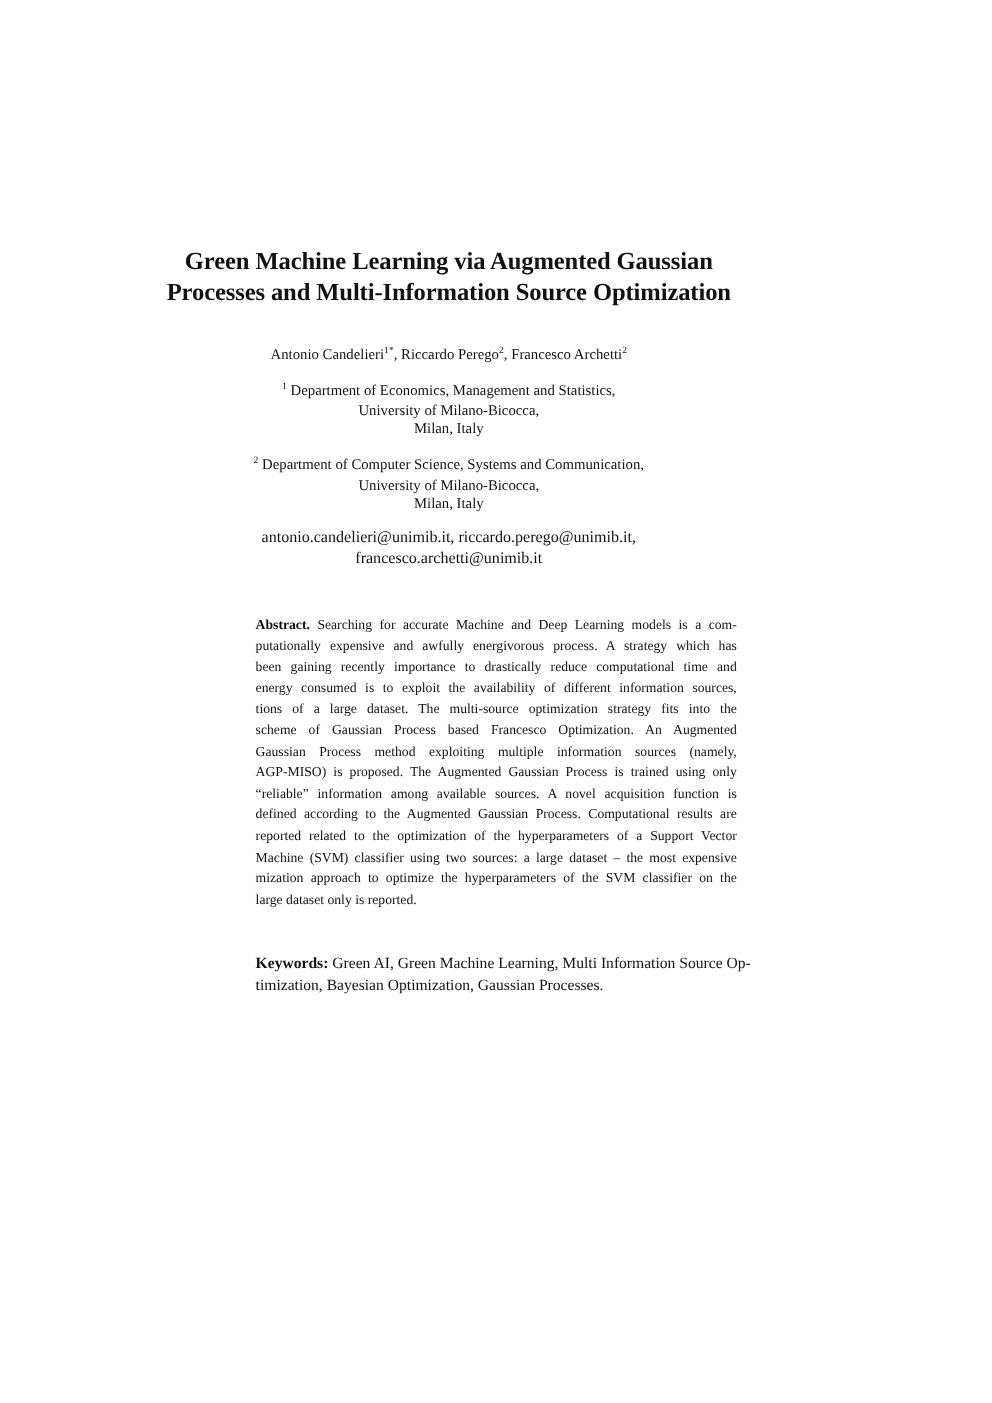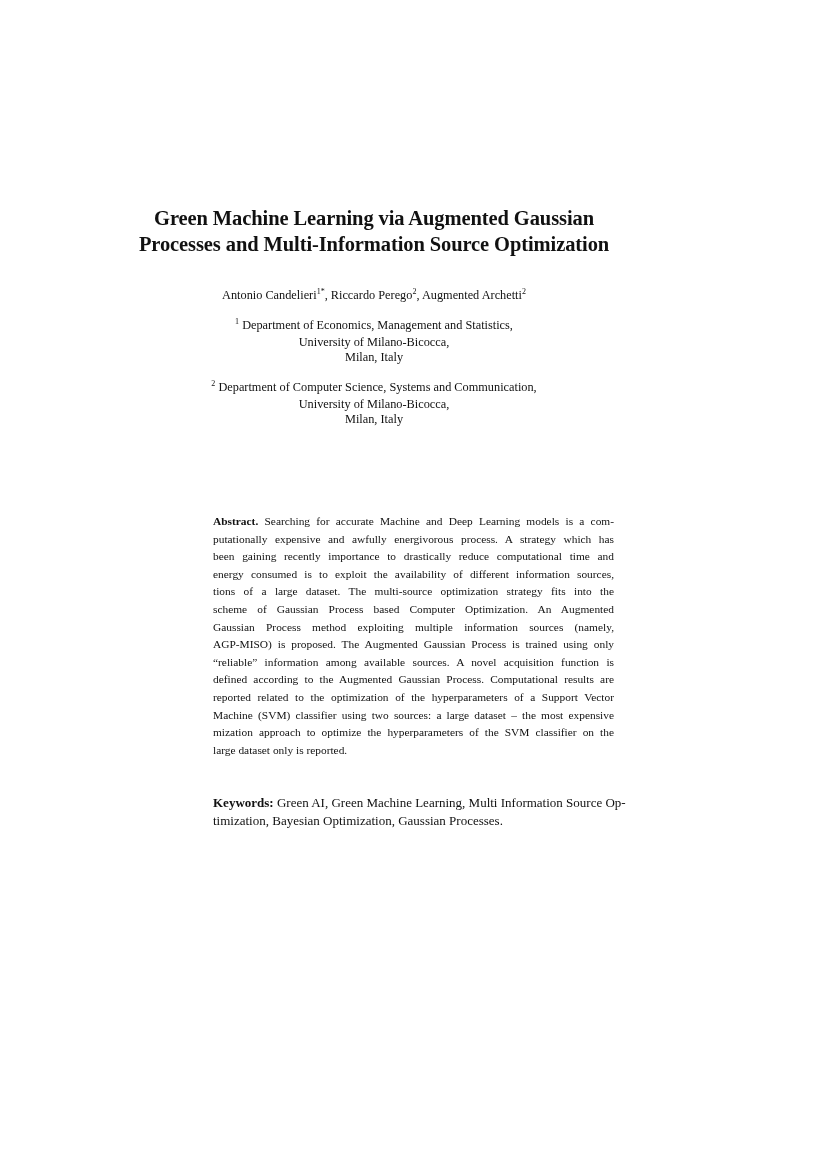--- a/index.html
+++ b/index.html
@@ -107,43 +107,47 @@
 <body>
 
 <div class="page">
 
   <h1 class="title">
     <span>Green Machine Learning via Augmented Gaussian</span>
     <span>Processes and Multi-Information Source Optimization</span>
   </h1>
 
   <div class="authors">
-    <span>Antonio Candelieri</span><sup>1*</sup><span>, </span><span>Riccardo Perego</span><sup>2</sup><span>, </span><span>Augmented Archetti</span><sup>2</sup>
+    <span>Antonio Candelieri</span><sup>1*</sup><span>, </span><span>Riccardo Perego</span><sup>2</sup><span>, </span><span>Francesco Archetti</span><sup>2</sup>
   </div>
 
   <div class="affil affil1">
     <span><sup>1</sup> <span style="display:inline">Department of Economics, Management and Statistics,</span></span>
     <span>University of Milano-Bicocca,</span>
     <span>Milan, Italy</span>
   </div>
 
   <div class="affil affil2">
     <span><sup>2</sup> <span style="display:inline">Department of Computer Science, Systems and Communication,</span></span>
     <span>University of Milano-Bicocca,</span>
     <span>Milan, Italy</span>
   </div>
 
+  <div class="emails">
+    <span>antonio.candelieri@unimib.it, riccardo.perego@unimib.it,</span>
+    <span>francesco.archetti@unimib.it</span>
+  </div>
 
   <div class="abstract">
     <span class="line"><span class="label">Abstract.</span> <span>Searching for accurate Machine and Deep Learning models is a com-</span></span>
     <span class="line">putationally expensive and awfully energivorous process. A strategy which has</span>
     <span class="line">been gaining recently importance to drastically reduce computational time and</span>
     <span class="line">energy consumed is to exploit the availability of different information sources,</span>
     <span class="line">tions of a large dataset. The multi-source optimization strategy fits into the</span>
-    <span class="line">scheme of Gaussian Process based Computer Optimization. An Augmented</span>
+    <span class="line">scheme of Gaussian Process based Francesco Optimization. An Augmented</span>
     <span class="line">Gaussian Process method exploiting multiple information sources (namely,</span>
     <span class="line">AGP-MISO) is proposed. The Augmented Gaussian Process is trained using only</span>
     <span class="line">“reliable” information among available sources. A novel acquisition function is</span>
     <span class="line">defined according to the Augmented Gaussian Process. Computational results are</span>
     <span class="line">reported related to the optimization of the hyperparameters of a Support Vector</span>
     <span class="line">Machine (SVM) classifier using two sources: a large dataset – the most expensive</span>
     <span class="line">mization approach to optimize the hyperparameters of the SVM classifier on the</span>
     <span class="line last">large dataset only is reported.</span>
   </div>
 

